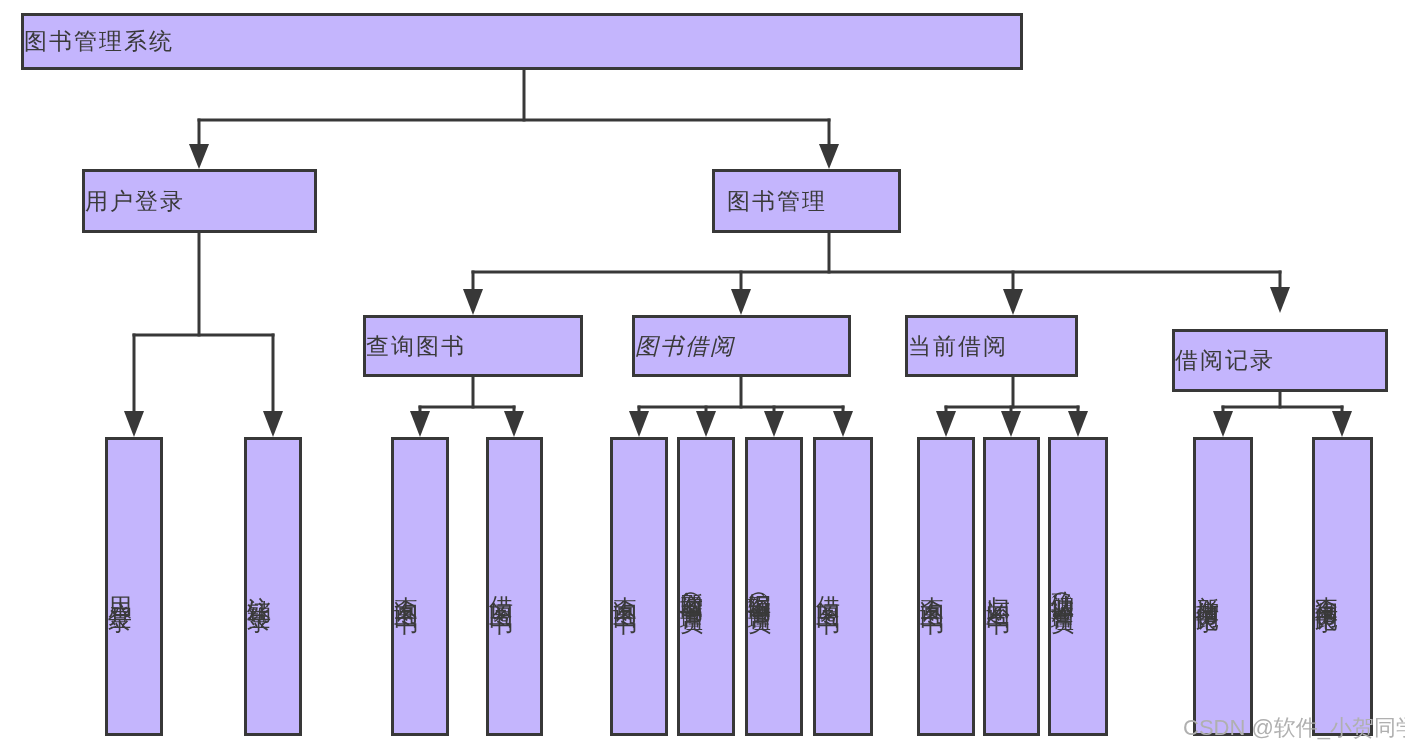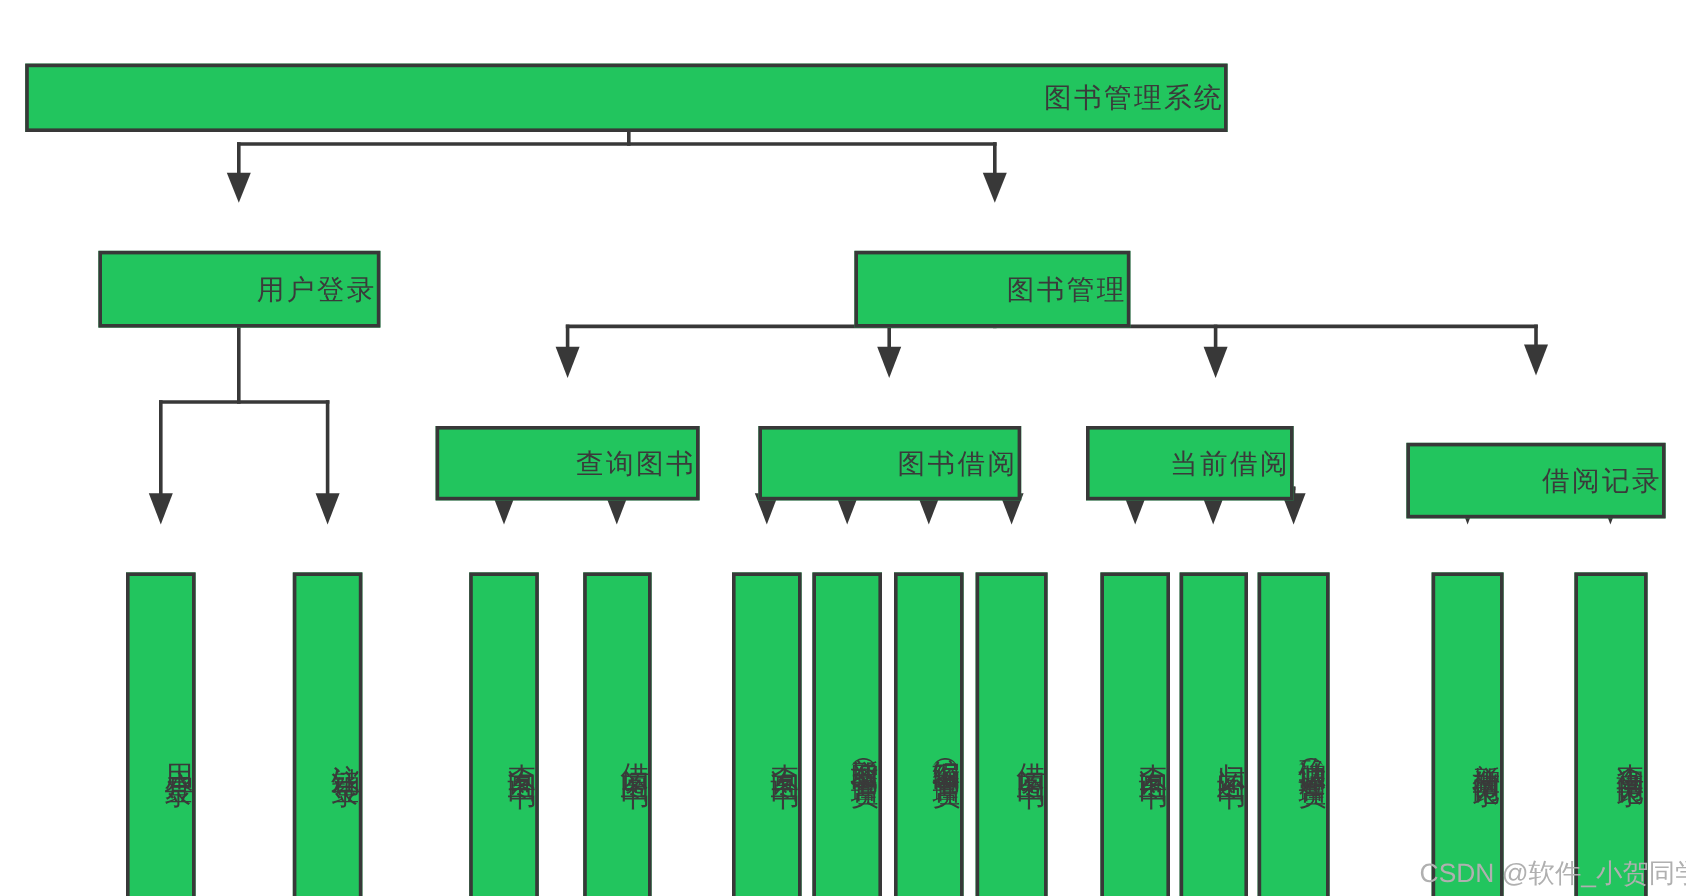--- a/index.html
+++ b/index.html
@@ -14,41 +14,40 @@
     width:1405px;height:747px;
     background:var(--bg);
     overflow:hidden;
     font-family:"Liberation Sans","DejaVu Sans",sans-serif;
   }
   .connectors{position:absolute;left:0;top:0;z-index:1;}
   .node{
     position:absolute;
     box-sizing:border-box;
     border:3px solid var(--line);
-    background:#22c55e;
+    background:#c4b5fd;
     color:var(--text);
-    display:flex;align-items:center;justify-content:flex-end;
+    display:flex;align-items:center;justify-content:flex-start;
     z-index:2;
-    margin-top:40px;
   }
   .hbox{font-size:23px;letter-spacing:2px;}
   .vbox{width:58px;top:437px;height:299px;font-size:24px;}
   .vbox .vtxt{
     writing-mode:vertical-rl;
     text-orientation:mixed;
     letter-spacing:5px;
     line-height:1;
   }
   .vbox.long .vtxt{letter-spacing:3px;font-size:23px;}
   
   .n-root{left:21px;top:13px;width:1002px;height:57px;}
   .n-user-login{left:82px;top:169px;width:235px;height:64px;}
-  .n-book-mgmt{left:712px;top:169px;width:230px;height:64px;}
+  .n-book-mgmt{left:712px;top:169px;width:189px;height:64px;padding-left:12px;}
   .n-new-rec{left:363px;top:315px;width:220px;height:62px;}
-  .n-book-borrow{left:632px;top:315px;width:219px;height:62px;}
+  .n-book-borrow{left:632px;top:315px;width:219px;height:62px;font-style:italic;}
   .n-cur-borrow{left:905px;top:315px;width:173px;height:62px;}
   .n-borrow-rec{left:1172px;top:329px;width:216px;height:63px;}
   
   .l1{left:105px;}
   .l2{left:244px;}
   .l3{left:391px;}
   .l4{left:486px;width:57px;}
   .l5{left:610px;}
   .l6{left:677px;}
   .l7{left:745px;}

